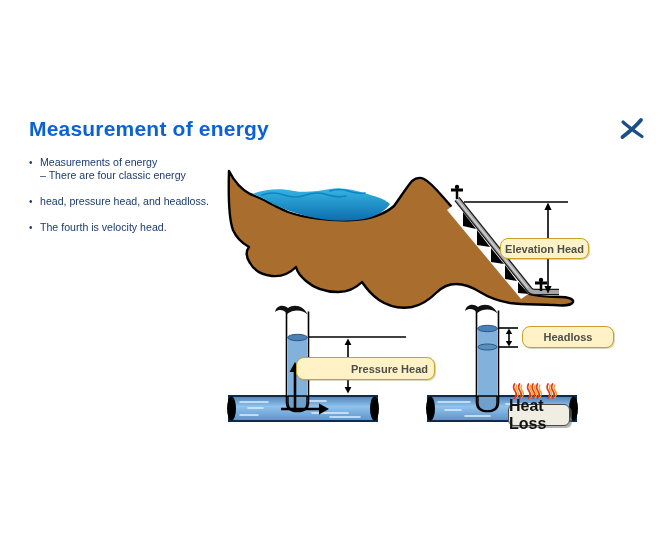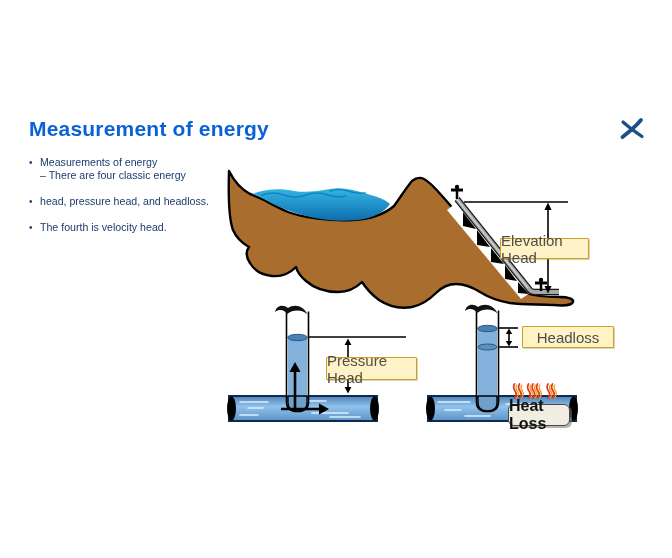--- a/index.html
+++ b/index.html
@@ -18,25 +18,25 @@
   .bullet{display:flex;margin-bottom:13px;}
   .bullet .dot{width:11px;font-size:10px;line-height:13px;flex:0 0 11px;}
   .bullet .lines{font-size:10.6px;line-height:13px;}
   .bullet .lines span{display:block;}
   .logo{position:absolute;left:619px;top:117px;width:26px;height:24px;}
   .diagram-svg{position:absolute;left:0;top:0;}
   .lbl{
     position:absolute;display:flex;align-items:center;justify-content:center;
     background:var(--label_bg,#FFF2C7);
     border:1px solid var(--label_border,#C9A227);
-    border-radius:1px;color:var(--label_text,#4E4E48);
-    font-size:15px;box-shadow:1px 1px 0 rgba(160,130,50,.35);
+    border-radius:8px;color:var(--label_text,#4E4E48);
+    font-size:11px;box-shadow:1px 1px 0 rgba(160,130,50,.35);font-weight:bold;
   }
   .lbl-elevation{left:500px;top:238px;width:87px;height:19px;}
-  .lbl-pressure{left:326px;top:357px;width:89px;height:21px;}
+  .lbl-pressure{left:296px;top:357px;width:89px;height:21px;padding-left:48px;}
   .lbl-headloss{left:522px;top:326px;width:90px;height:20px;}
   .lbl-heatloss{
     left:508px;top:360px;width:60px;height:20px;
     background:var(--heatbox_bg,#F0EEE2);border:1px solid var(--heatbox_border,#4A4A4A);
     border-radius:6px;color:#111;font-weight:700;font-size:16px;
     box-shadow:2px 2px 0 rgba(120,120,110,.55);
     margin-top:44px;
   }
   
   .hill{fill:var(--hill_brown,#A96E2E);stroke:#000;stroke-width:2.4;stroke-linejoin:round;}

